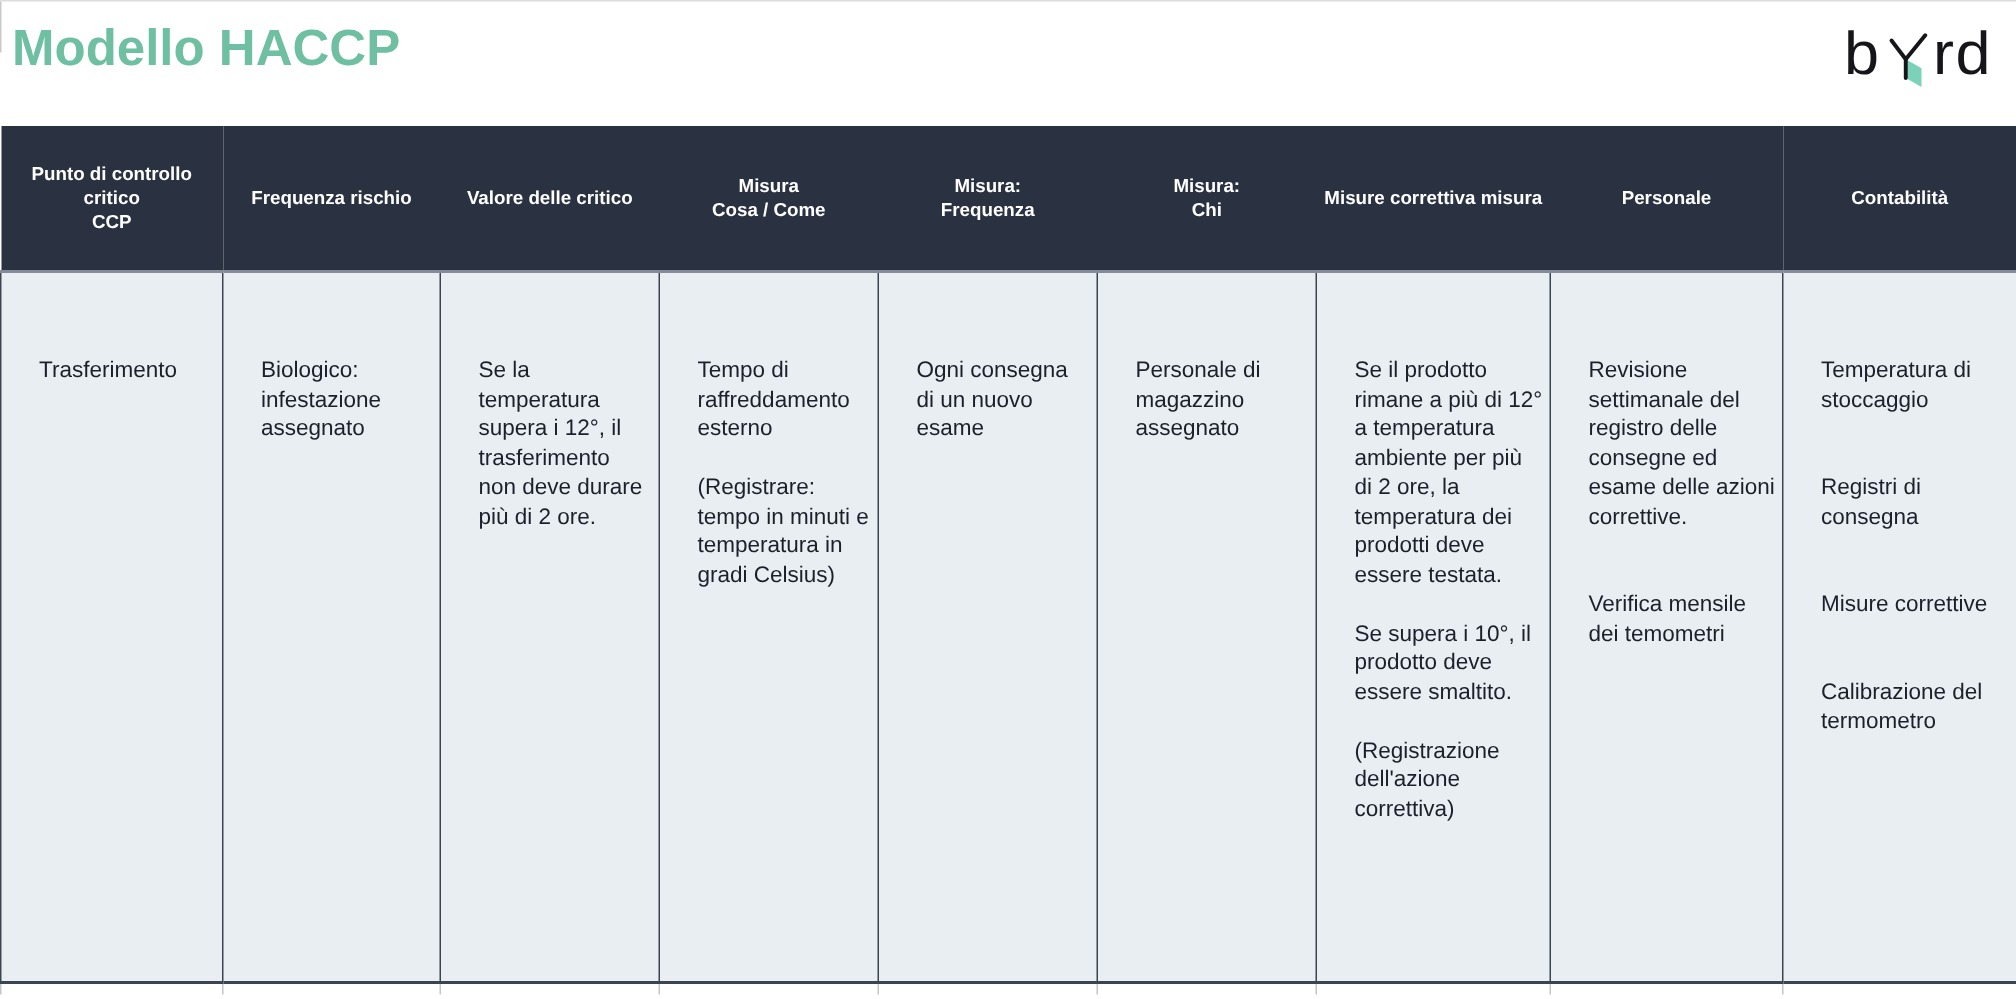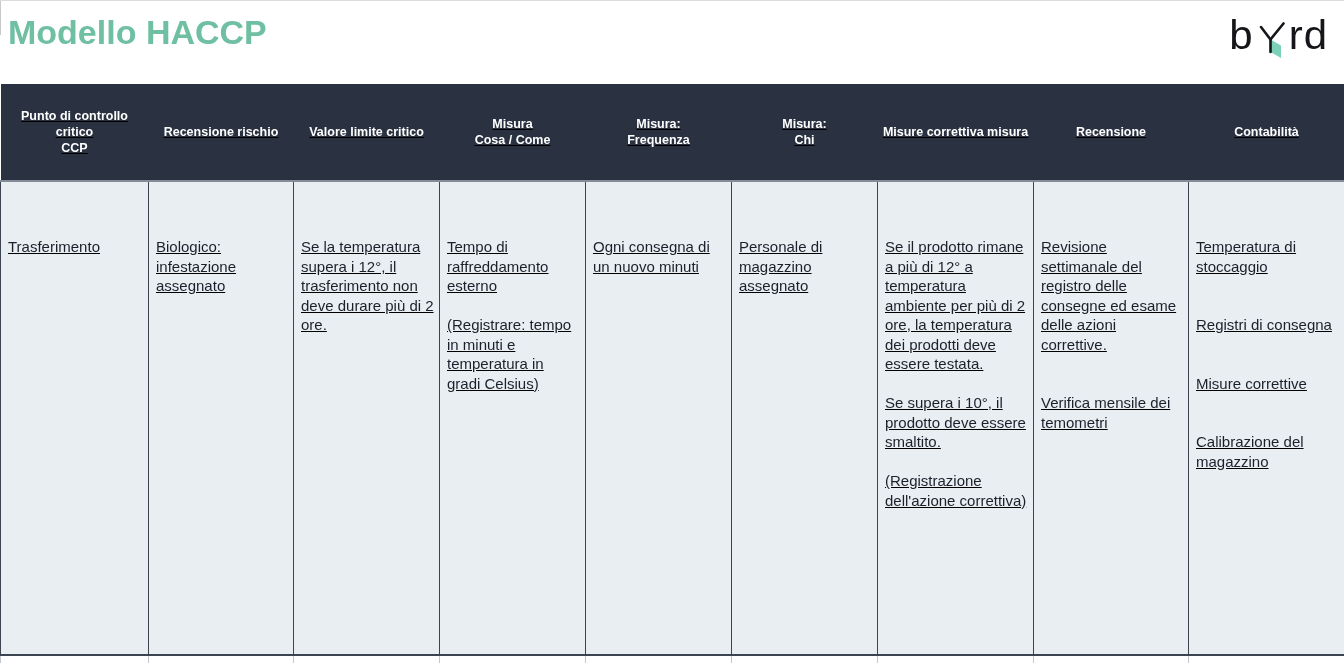--- a/index.html
+++ b/index.html
@@ -21,34 +21,34 @@
     border-top:1px solid #DCDCDC;}
   .topbar::before{content:"";position:absolute;left:0;top:0;width:1px;height:34px;background:#C9C9C9;}
   .page-title{position:absolute;left:8px;top:12px;font-size:34px;font-weight:bold;
     color:var(--title);letter-spacing:0px;}
   .logo{position:absolute;right:16px;top:14px;display:flex;align-items:flex-start;
     color:#16161A;font-size:42px;font-weight:400;line-height:1;letter-spacing:1px;}
   .logo .ltr{display:block;transform:scaleY(.96);}
   .logo svg{margin:7px 2px 0 3px;display:block;}
 
   
-  table{border-collapse:collapse;table-layout:fixed;width:1344px;text-decoration:underline;}
+  table{border-collapse:collapse;table-layout:fixed;width:1344px;}
   col.c1{width:148px}col.c2{width:145px}col.c3{width:146px}
   col.c4{width:146px}col.c5{width:146px}col.c6{width:146px}
   col.c7{width:156px}col.c8{width:155px}col.c9{width:156px}
 
   thead th{background:var(--table-header-bg);color:var(--header-text);
     height:97px;font-size:12.5px;font-weight:bold;text-align:center;vertical-align:middle;
     white-space:pre-line;line-height:16px;padding:2px;border:0;
     border-bottom:2px solid #858B98;}
 
   tr.data-row td{background:var(--cell-bg);color:var(--cell-text);
     height:474px;vertical-align:top;text-align:left;
     font-size:15px;line-height:19.5px;white-space:pre-line;
-    padding:55px 4px 8px 7px;
+    padding:55px 4px 8px 25px;
     border-left:1px solid var(--border);
     border-bottom:2px solid var(--border);}
   tr.data-row td:last-child{border-right:1px solid var(--border);}
 
   tr.sliver-row td{height:8px;background:#FFFFFF;border-left:1px solid #C2C7CD;padding:0;}
   tr.sliver-row td:last-child{border-right:1px solid #C2C7CD;}
 </style>
 </head>
 <body>
 
@@ -77,62 +77,62 @@
       <col class="c6">
         <col class="c7">
         <col class="c8">
         <col class="c9">
     </colgroup>
     <thead>
       <tr>
         <th>Punto di controllo
 critico
 CCP</th>
-        <th>Recensione rischio</th>
-        <th>Valore limite critico</th>
+        <th>Frequenza rischio</th>
+        <th>Valore delle critico</th>
         <th>Misura
 Cosa / Come</th>
         <th>Misura:
 Frequenza</th>
         <th>Misura:
 Chi</th>
         <th>Misure correttiva misura</th>
-        <th>Recensione</th>
+        <th>Personale</th>
         <th>Contabilità</th>
       </tr>
     </thead>
     <tbody>
       <tr class="data-row">
         <td>Trasferimento</td>
         <td>Biologico: infestazione assegnato</td>
         <td>Se la temperatura supera i 12°, il trasferimento non deve durare più di 2 ore.</td>
         <td>Tempo di raffreddamento esterno
 
 (Registrare: tempo in minuti e temperatura in gradi Celsius)</td>
-        <td>Ogni consegna di un nuovo minuti</td>
+        <td>Ogni consegna di un nuovo esame</td>
         <td>Personale di magazzino assegnato</td>
         <td>Se il prodotto rimane a più di 12° a temperatura ambiente per più di 2 ore, la temperatura dei prodotti deve essere testata.
 
 Se supera i 10°, il prodotto deve essere smaltito.
 
 (Registrazione dell'azione correttiva)</td>
         <td>Revisione settimanale del registro delle consegne ed esame delle azioni correttive.
 
 
 Verifica mensile dei temometri</td>
         <td>Temperatura di stoccaggio
 
 
 Registri di consegna
 
 
 Misure correttive
 
 
-Calibrazione del magazzino</td>
+Calibrazione del termometro</td>
       </tr>
       <tr class="sliver-row">
         <td></td>
         <td></td>
         <td></td>
         <td></td>
         <td></td>
         <td></td>
         <td></td>
         <td></td>

